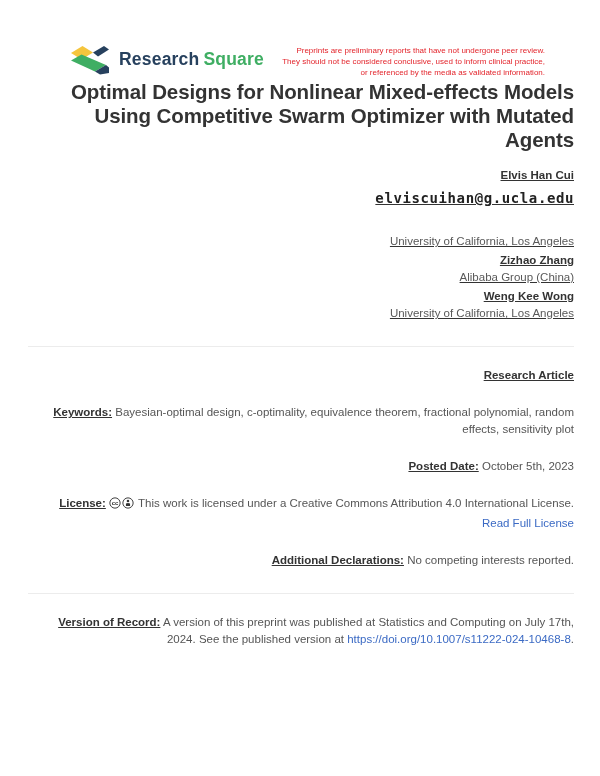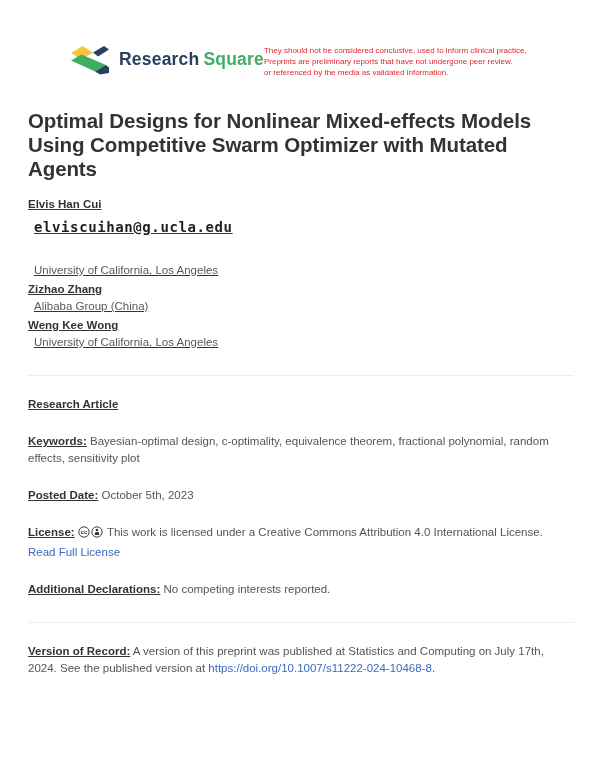--- a/index.html
+++ b/index.html
@@ -1,31 +1,31 @@
 <!DOCTYPE html>
 <html><head>
 <meta charset="utf-8">
 <style>
   * { margin:0; padding:0; box-sizing:border-box; }
   html,body { background:#ffffff; }
   body { width:600px; height:776px; overflow:hidden; font-family:"Liberation Sans",sans-serif; color:#333; }
-  .page { width:600px; height:776px; background:#fff; position:relative; }
+  .page { width:600px; height:776px; background:#fff; position:relative;text-align:right; }
 
   
   .header { display:flex; justify-content:space-between; align-items:flex-start; padding:44px 55px 0 70px; }
   .brand { display:flex; align-items:center; gap:9px; cursor:pointer; }
   .brand-mark svg { display:block; width:40px; height:31px; }
   .brand-text { font-size:17.5px; font-weight:bold; letter-spacing:0.2px; white-space:nowrap; }
   .brand-research { color:#27415e; }
   .brand-square { color:#3fae63; margin-left:4px; }
   .disclaimer { width:284px; font-size:8px; line-height:11px; color:#e3242b; margin-top:1px; }
 
   .content { padding:0 26px 0 28px; }
 
-  h1.title { margin-top:31px; font-size:20.5px; line-height:24px; font-weight:bold; color:#333; letter-spacing:-0.1px; }
+  h1.title { margin-top:2px; font-size:20.5px; line-height:24px; font-weight:bold; color:#333; letter-spacing:-0.1px; }
 
   
   .authors { margin-top:15px; font-size:11.5px;text-decoration:underline; }
   .author-name { font-weight:bold; color:#333; line-height:17px; margin-top:2px; }
   .author-email { font-family:"DejaVu Sans Mono","Liberation Mono",monospace; font-size:14px; font-weight:bold; color:#222; margin:6px 0 0 6px; letter-spacing:0.6px; cursor:pointer; }
   .author-affil { color:#595959; line-height:17px; margin-left:6px; }
   .affil-gap { margin-top:27px; }
 
   
   .divider { border:none; border-top:1px solid #ececec; margin:24px 0 0 0; }
@@ -50,22 +50,22 @@
         <svg viewBox="0 0 40 31" xmlns="http://www.w3.org/2000/svg">
           <polygon points="1,9 12.5,2 23,8.5 11.5,15.5" fill="#f5c53d"></polygon>
           <polygon points="23,8.5 34,2 39,5.5 28,12.5" fill="#27415e"></polygon>
           <polygon points="1,16.5 11.5,10.5 36,21 25,27.5" fill="#3fae63"></polygon>
           <polygon points="25,27.5 36,21 39,23.5 39,29 30,30.5" fill="#27415e"></polygon>
         </svg>
       </span>
       <span class="brand-text"><span class="brand-research">Research</span><span class="brand-square">Square</span></span>
     </div>
     <div class="disclaimer">
+      <div>Preprints are preliminary reports that have not undergone peer review.</div>
       <div>They should not be considered conclusive, used to inform clinical practice,</div>
-      <div>Preprints are preliminary reports that have not undergone peer review.</div>
       <div>or referenced by the media as validated information.</div>
     </div>
   </header>
 
   <div class="content">
 
     <h1 class="title">Optimal Designs for Nonlinear Mixed-effects Models Using Competitive Swarm Optimizer with Mutated Agents</h1>
 
     <section class="authors">
       <div>

